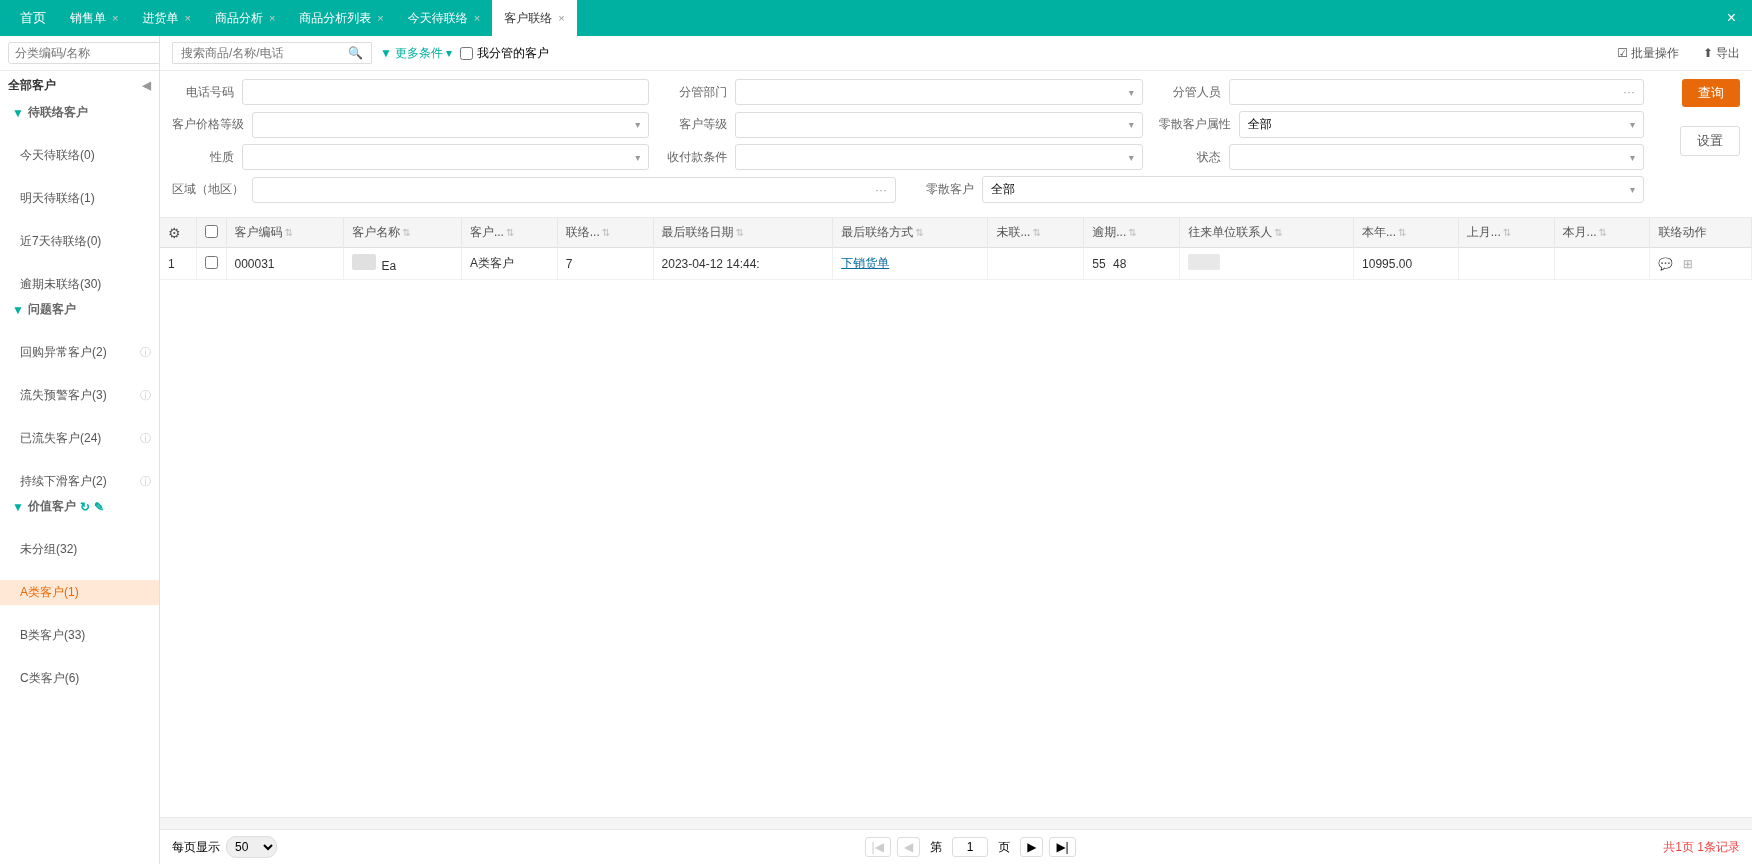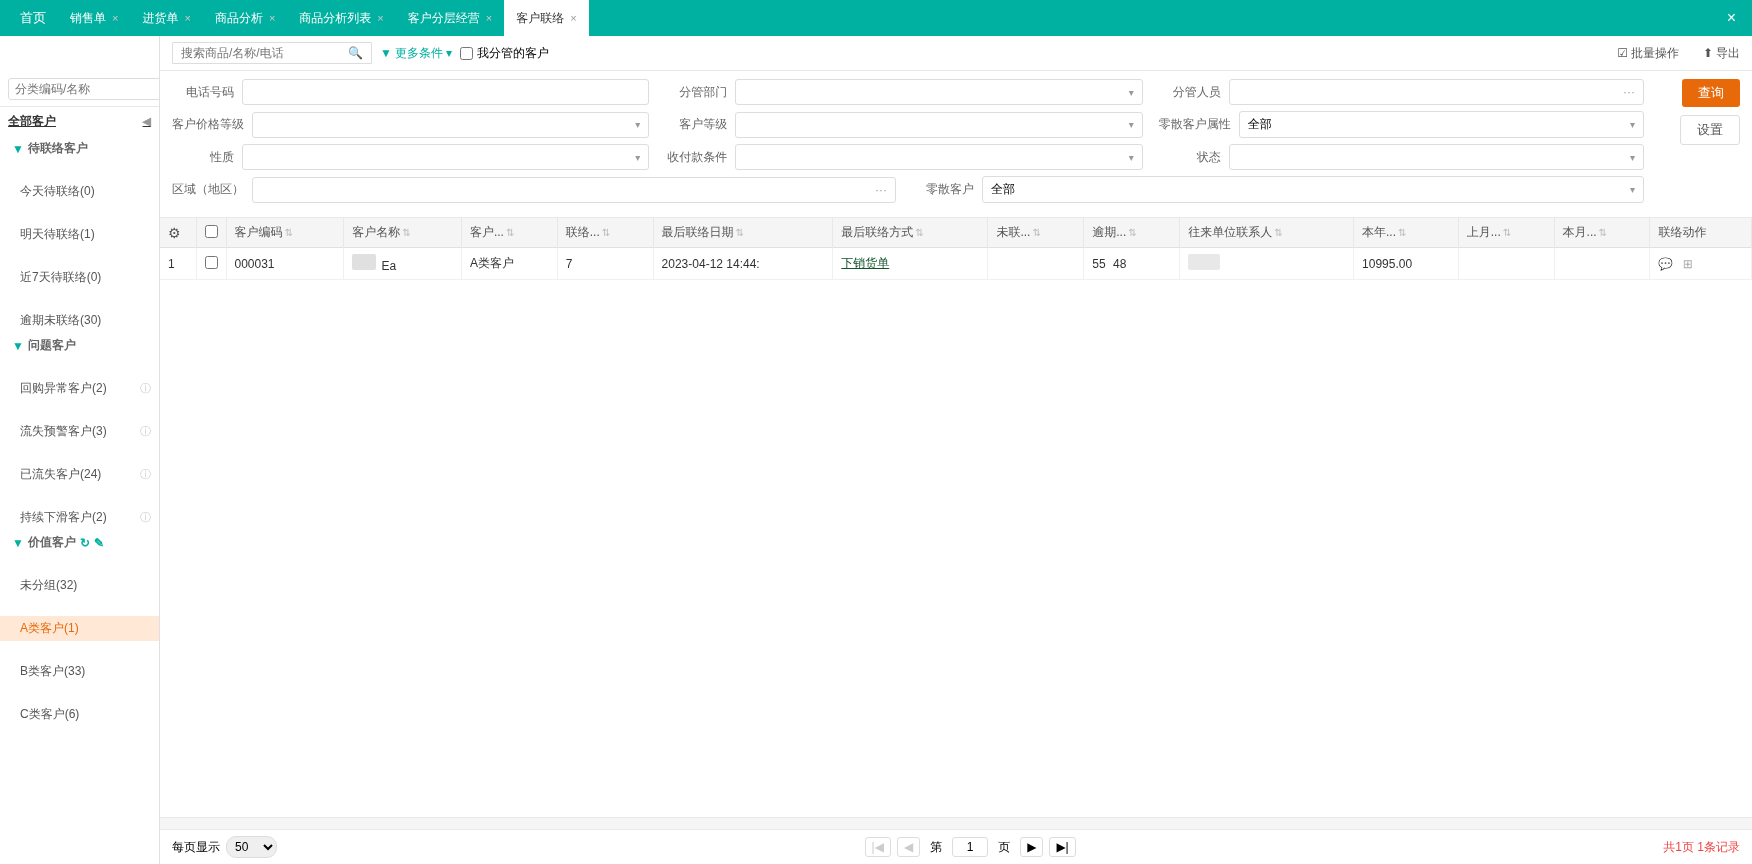--- a/index.html
+++ b/index.html
@@ -36,27 +36,26 @@
       width: 160px; background: white; border-right: 1px solid #e0e0e0;
       display: flex; flex-direction: column; overflow-y: auto;
       flex-shrink: 0;
     }
     .sidebar-search {
       display: flex; align-items: center; padding: 6px 8px;
       border-bottom: 1px solid #e8e8e8;
     }
     .sidebar-search input {
       flex: 1; border: 1px solid #ddd; border-radius: 3px; padding: 3px 6px;
-      font-size: 12px; outline: none; color: #999; margin-top: 36px;
+      font-size: 12px; outline: none; color: #999;
     }
     .sidebar-section-header {
       display: flex; align-items: center; justify-content: space-between;
       padding: 6px 8px; font-weight: bold; font-size: 13px; color: #333;
       cursor: pointer;
-      text-decoration: underline;
     }
     .sidebar-section-header .collapse-icon { color: #999; font-size: 11px; }
     .sidebar-group-label {
       display: flex; align-items: center; padding: 4px 8px 4px 12px;
       color: #666; font-size: 12px; font-weight: bold;
     }
     .sidebar-group-label .arrow { margin-right: 4px; color: #00b0a0; }
     .sidebar-item {
       padding: 4px 8px 4px 20px; cursor: pointer; color: #555;
       display: flex; align-items: center; justify-content: space-between; margin-top: 18px;
@@ -123,21 +122,21 @@
     .filter-input .dropdown-arrow { color: #999; font-size: 10px; }
     .filter-input .ellipsis-btn { color: #999; cursor: pointer; }
 
     .btn-query {
       background: #e8690a; color: white; border: none; border-radius: 3px;
       padding: 5px 16px; cursor: pointer; font-size: 13px; white-space: nowrap;
     }
     .btn-settings {
       background: white; color: #555; border: 1px solid #ddd; border-radius: 3px;
       padding: 5px 16px; cursor: pointer; font-size: 13px; white-space: nowrap;
-      margin-top: 4px;
+      margin-top: 15px;
     }
 
     
     .table-area {
       flex: 1; overflow: auto; background: white;
     }
     table {
       width: 100%; border-collapse: collapse;
     }
     thead tr {
@@ -150,21 +149,21 @@
     }
     thead th .th-inner {
       display: flex; align-items: center; gap: 2px;
     }
     thead th .sort-icon { color: #bbb; font-size: 10px; }
     tbody tr { border-bottom: 1px solid #f0f0f0; }
     tbody td {
       padding: 6px 8px; color: #333; border-right: 1px solid #f0f0f0;
       white-space: nowrap; font-size: 12px;
     }
-    .link-text { color: #14532d; text-decoration: underline; cursor: pointer; }
+    .link-text { color: #0369a1; text-decoration: underline; cursor: pointer; }
 
     
     .bottom-bar {
       display: flex; align-items: center; padding: 6px 12px;
       border-top: 1px solid #e8e8e8; background: white;
       justify-content: space-between;
     }
     .page-size-selector {
       display: flex; align-items: center; gap: 6px;
     }
@@ -217,21 +216,21 @@
     </div>
     <div class="nav-item">
       <span>商品分析</span>
       <span class="close-x">×</span>
     </div>
     <div class="nav-item">
       <span>商品分析列表</span>
       <span class="close-x">×</span>
     </div>
     <div class="nav-item">
-      <span>客户分层经营</span>
+      <span>今天待联络</span>
       <span class="close-x">×</span>
     </div>
     <div class="nav-item active">
       <span>客户联络</span>
       <span class="close-x">×</span>
     </div>
     <div class="spacer"></div>
     <div class="global-close">×</div>
   </div>
 

